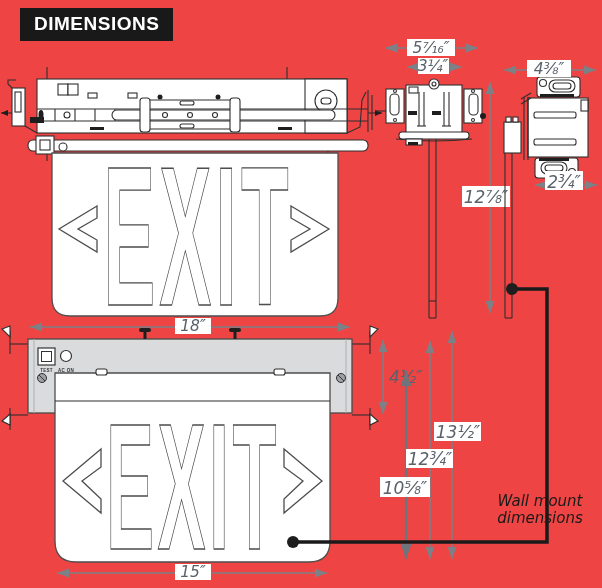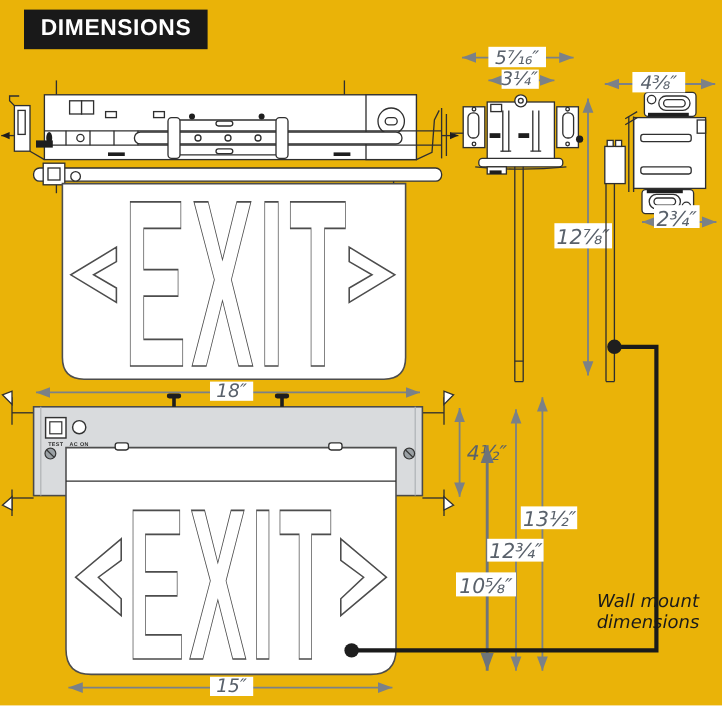--- a/index.html
+++ b/index.html
@@ -1,16 +1,16 @@
 <!DOCTYPE html>
 <html><head>
 <meta charset="utf-8">
 <style>
   html,body{margin:0;padding:0;background:#fff;}
-  #stage{position:relative;width:602px;height:588px;background:#eab308;overflow:hidden;
+  #stage{position:relative;width:602px;height:588px;background:#ef4444;overflow:hidden;
          font-family:"Liberation Sans",sans-serif;}
   #hdr{position:absolute;left:20px;top:8px;background:#191919;color:#ffffff;
        font-weight:bold;font-size:19px;letter-spacing:.5px;padding:5px 14px 6px 14px;}
   svg{position:absolute;left:0;top:0;}
   .ln{stroke:#2f2f2f;stroke-width:1.1;fill:none;}
   .lnw{stroke:#2f2f2f;stroke-width:1.1;fill:#ffffff;}
   .pan{stroke:#4d4d4d;stroke-width:1.3;fill:#ffffff;}
   .dimline{stroke:#7b8187;stroke-width:1.5;fill:none;}
   .dimline-th{stroke:#6e747a;stroke-width:2.4;fill:none;}
   .dim{font:italic 15.5px "DejaVu Sans",sans-serif;fill:#59616b;}

